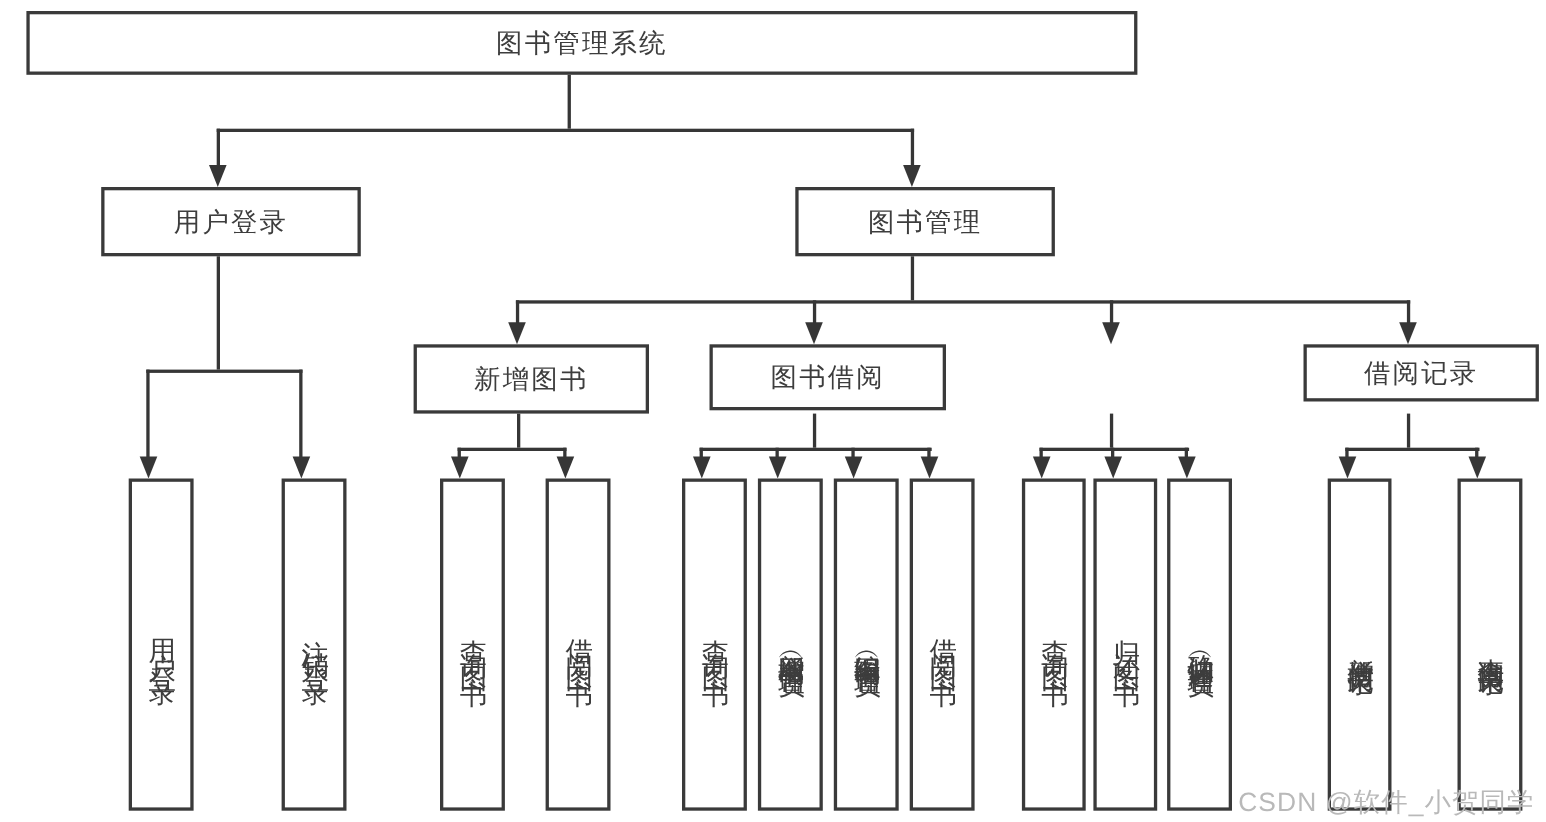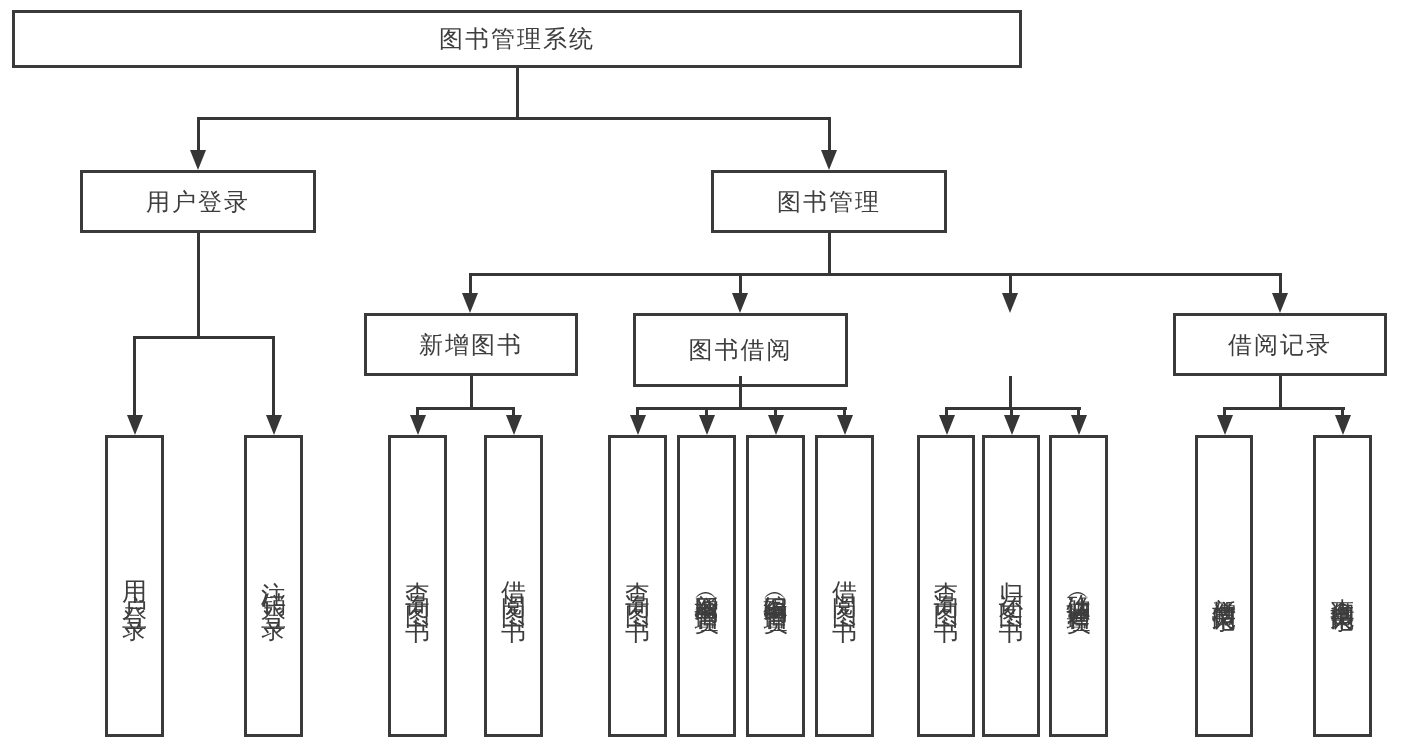--- a/index.html
+++ b/index.html
@@ -4,21 +4,21 @@
 <style>
   html,body { margin:0; padding:0; background:#ffffff; }
   .canvas {
     position:relative; width:1405px; height:747px; background:#ffffff;
     font-family:"Liberation Sans", sans-serif; overflow:hidden;
   }
   .node {
     position:absolute; box-sizing:border-box;
     border:3px solid #3a3a3a; background:#ffffff;
     display:flex; align-items:center; justify-content:center;
-    font-size:24px; color:#3d3d3d; letter-spacing:2px; white-space:nowrap;
+    font-size:24px; color:#3d3d3d; letter-spacing:2px; white-space:nowrap;margin-left:12px;
   }
   .vnode { white-space:normal; }
   .vnode .vtext {
     writing-mode:vertical-rl; text-orientation:mixed;
     font-size:25px; letter-spacing:0.5em; line-height:1; color:#3d3d3d;
   }
   .vnode.long .vtext { font-size:24px; letter-spacing:0.1em; }
   .vline, .hline { position:absolute; background:#363636; }
   .vline { width:3px; }
   .hline { height:3px; }
@@ -58,22 +58,22 @@
   <div class="arrow" style="left:265.5px; top:336px; height:99px;"></div>
 
   <div class="vline" style="left:827.5px; top:233px; height:40px;"></div>
   <div class="hline" style="left:468.5px; top:273px; width:813px;"></div>
   <div class="arrow" style="left:462px; top:273px; height:40px;"></div>
   <div class="arrow" style="left:732px; top:273px; height:40px;"></div>
   <div class="arrow" style="left:1002px; top:273px; height:40px;"></div>
   <div class="arrow" style="left:1272px; top:273px; height:40px;"></div>
 
   <div class="node" style="left:364px; top:313px; width:214px; height:63px;">新增图书</div>
-  <div class="node" style="left:633px; top:313px; width:215px; height:74px;">图书借阅</div>
-  <div class="node" style="left:1173px; top:313px; width:214px; height:63px;">借阅记录</div>
+  <div class="node" style="left:633px; top:313px; width:215px; height:60px;">图书借阅</div>
+  <div class="node" style="left:1173px; top:313px; width:214px; height:52px;">借阅记录</div>
 
   <div class="vline" style="left:469.5px; top:376px; height:31px;"></div>
   <div class="hline" style="left:416px; top:407px; width:99px;"></div>
   <div class="arrow" style="left:409.5px; top:407px; height:28px;"></div>
   <div class="arrow" style="left:505.5px; top:407px; height:28px;"></div>
 
   <div class="vline" style="left:739px; top:376px; height:31px;"></div>
   <div class="hline" style="left:636px; top:407px; width:211px;"></div>
   <div class="arrow" style="left:629.5px; top:407px; height:28px;"></div>
   <div class="arrow" style="left:698.5px; top:407px; height:28px;"></div>
@@ -128,14 +128,15 @@
     <span class="vtext">确认归还（管理员）</span>
   </div>
 
   <div class="node vnode long" style="left:1195px; top:435px; width:58px; height:302px;">
     <span class="vtext">新增借阅记录</span>
   </div>
   <div class="node vnode long" style="left:1313px; top:435px; width:59px; height:302px;">
     <span class="vtext">查询借阅记录</span>
   </div>
 
+  <div class="watermark">CSDN @软件_小贺同学</div>
 
 </div>
 
 </body></html>

